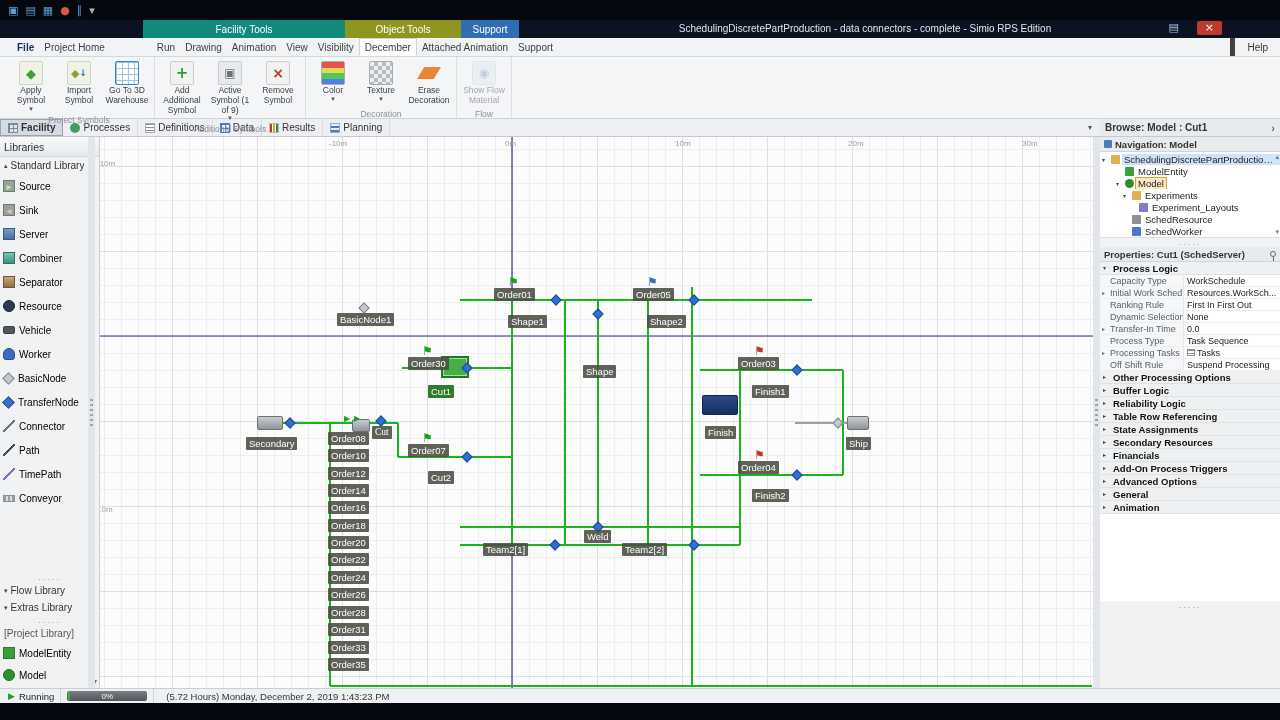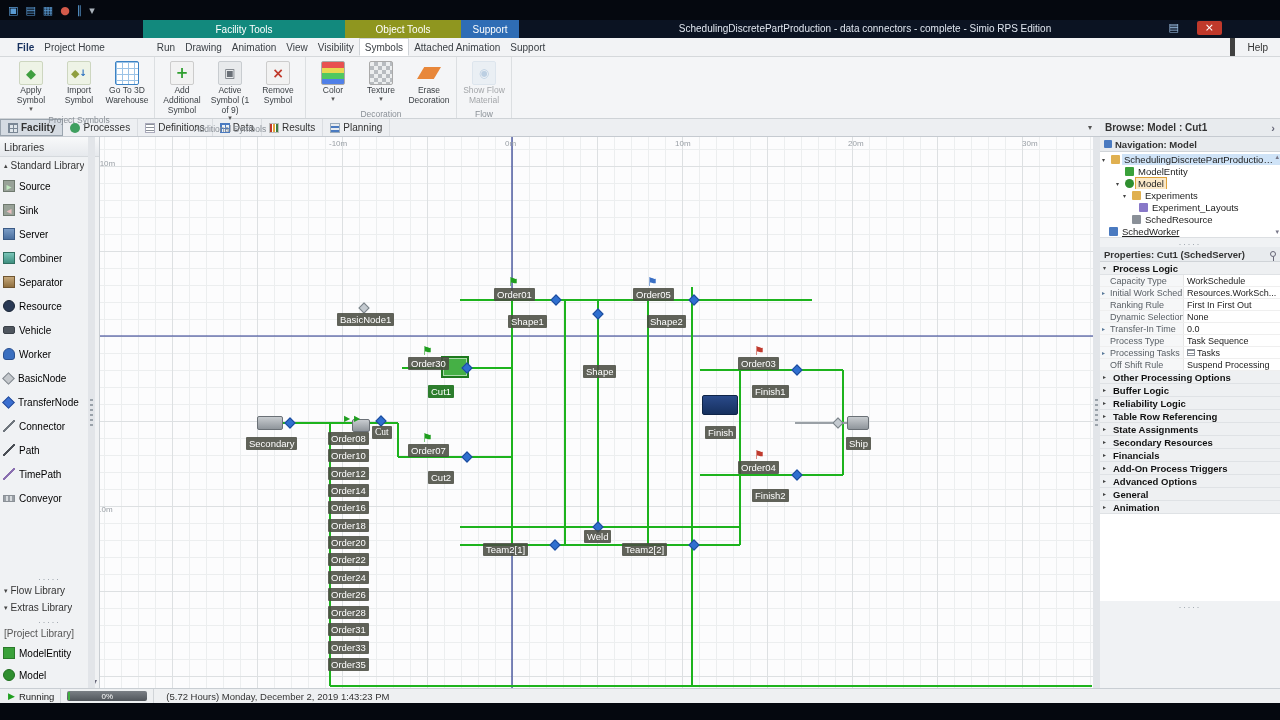--- a/index.html
+++ b/index.html
@@ -183,21 +183,21 @@
     </div>
 
   <div class="ribbon-tabs" id="ribbon-tabs">
       <div class="rtab file">File</div>
       <div class="rtab">Project Home</div>
       <div class="rtab" style="margin-left: 42px;">Run</div>
       <div class="rtab">Drawing</div>
       <div class="rtab">Animation</div>
       <div class="rtab">View</div>
       <div class="rtab">Visibility</div>
-      <div class="rtab active">Symbols</div>
+      <div class="rtab active">December</div>
       <div class="rtab">Attached Animation</div>
       <div class="rtab">Support</div>
       <div class="rhelp">Help</div>
     </div>
   <div class="ribbon" id="ribbon">
       <div class="rgroup">
         <div class="rg-buttons">
           <div class="rbtn">
             <div class="ric i-apply-symbol"></div>
             <div class="rlabel">Apply Symbol</div>
@@ -523,21 +523,21 @@
         <div class="tree-row" style="padding-left: 30px;">
           <span class="tree-exp"></span>
           <span class="tree-icon ti-layout"></span>
           <span class="tree-label">Experiment_Layouts</span>
         </div>
         <div class="tree-row" style="padding-left: 23px;">
           <span class="tree-exp"></span>
           <span class="tree-icon ti-resource"></span>
           <span class="tree-label">SchedResource</span>
         </div>
-        <div class="tree-row" style=" text-decoration: underline;">
+        <div class="tree-row" style="padding-left: 23px;">
           <span class="tree-exp"></span>
           <span class="tree-icon ti-worker"></span>
           <span class="tree-label">SchedWorker</span>
         </div>
       </div>
     <div class="dots">.....</div>
     <div class="props-header">
       <span>Properties: Cut1 (SchedServer)</span>
       <span class="pin"></span>
     </div>

